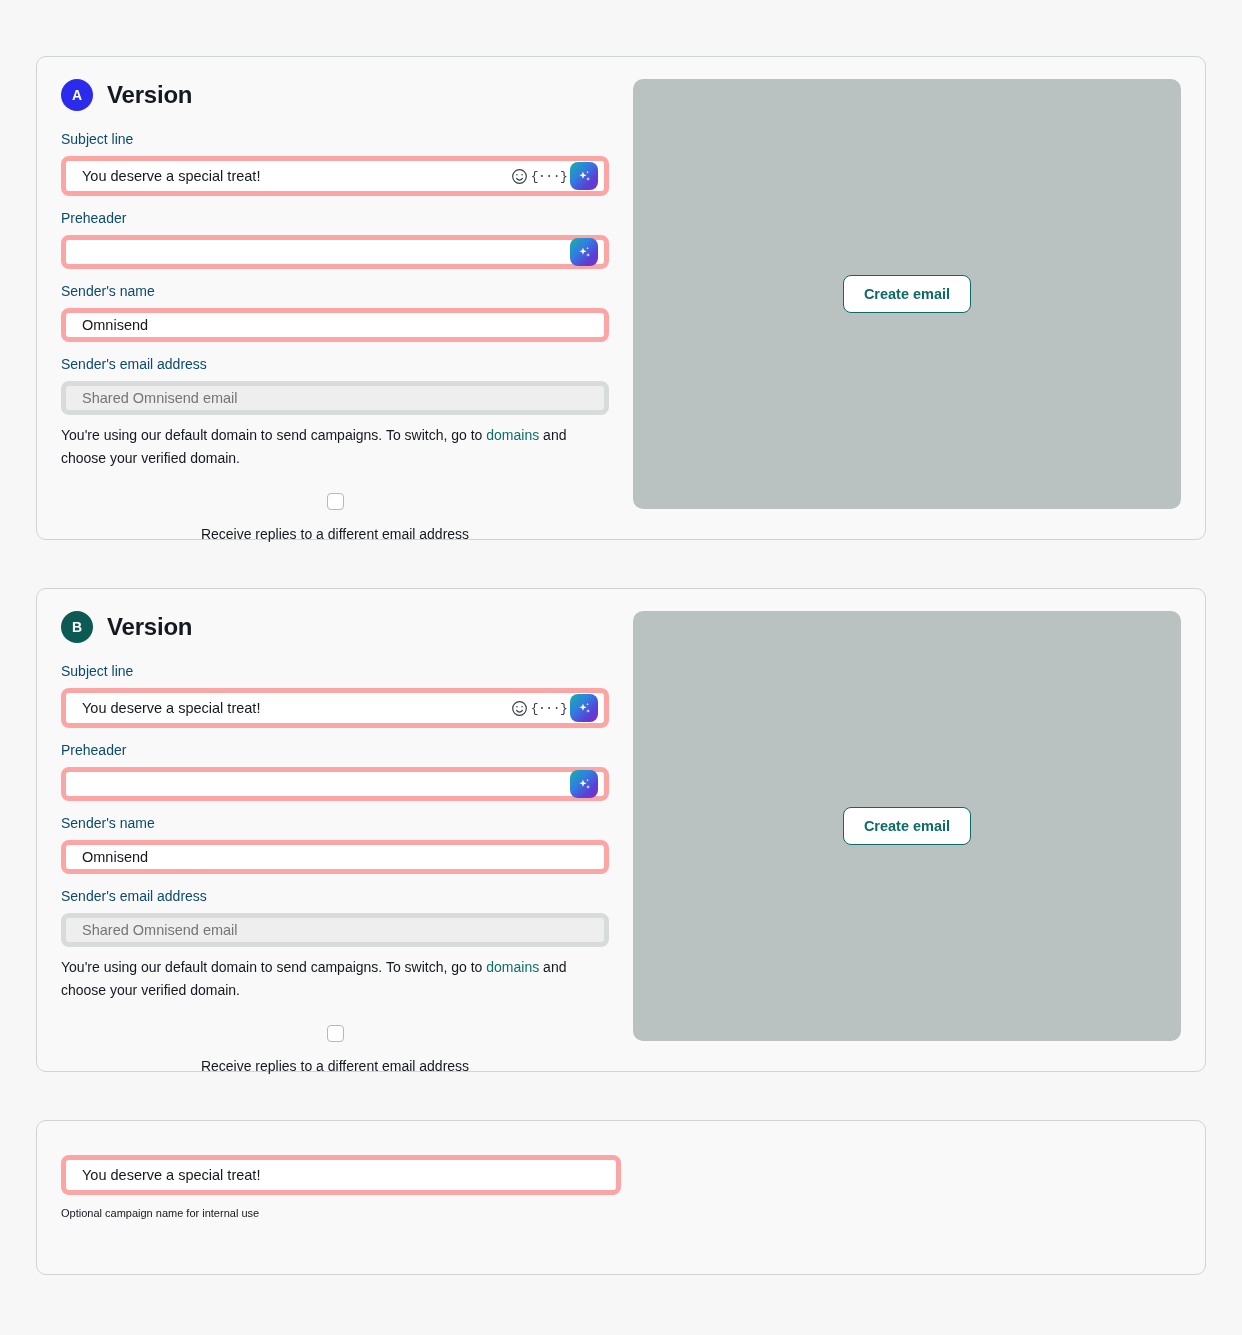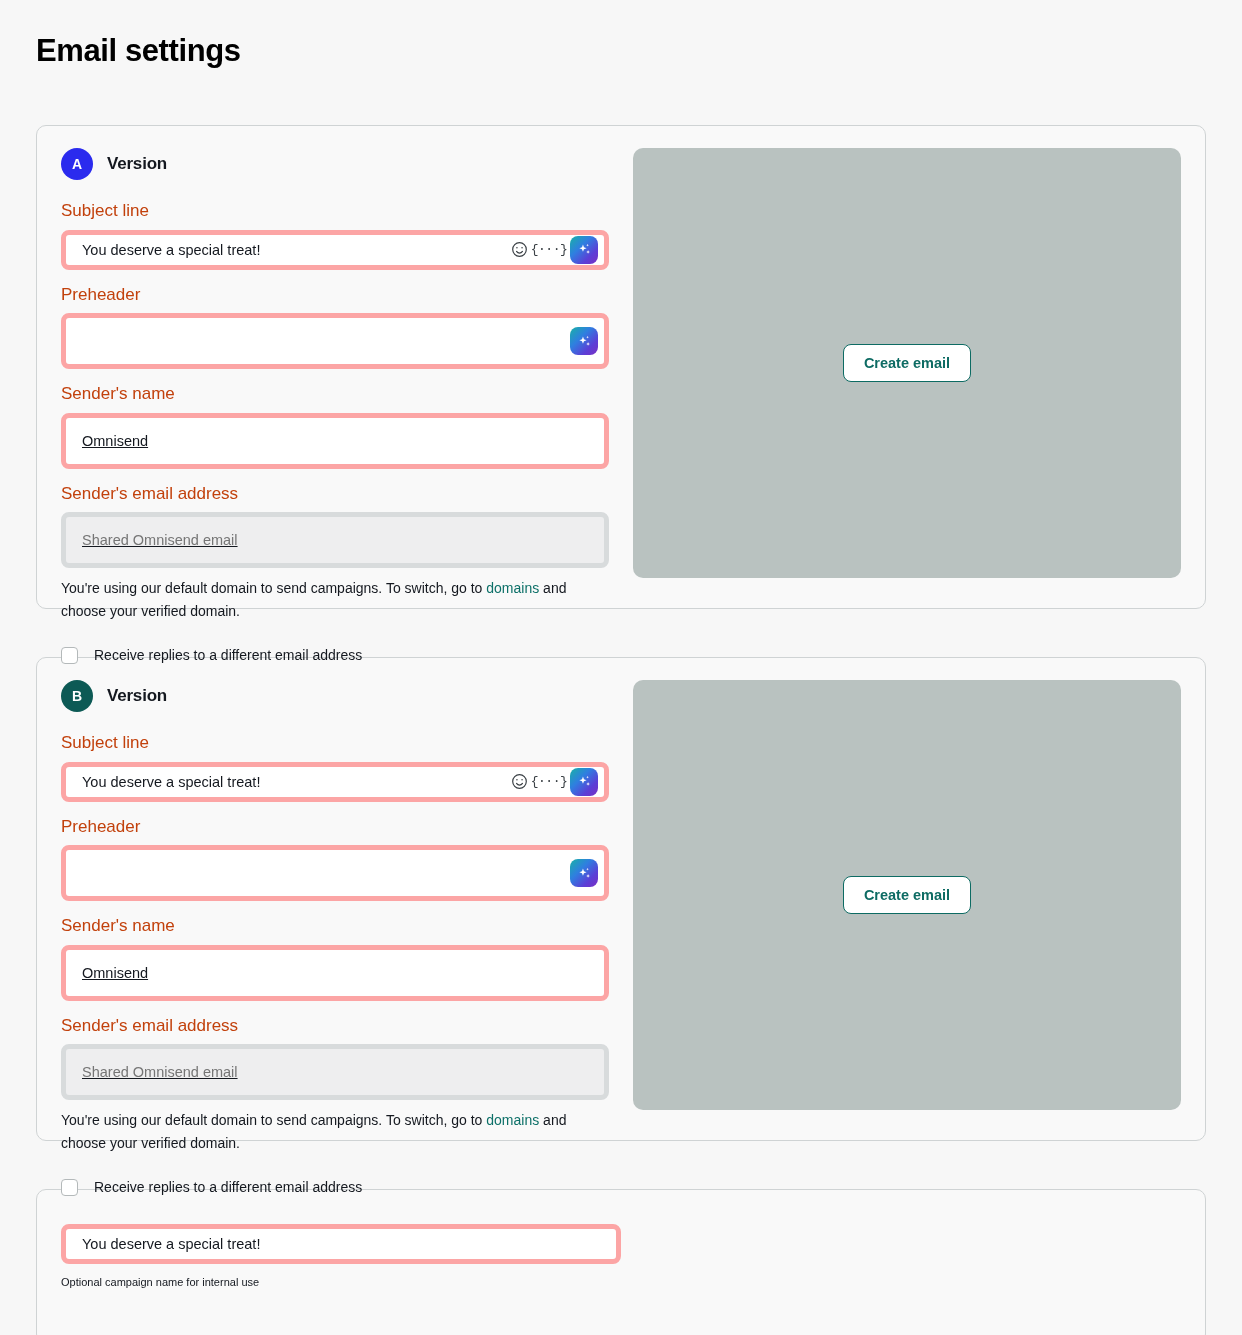--- a/index.html
+++ b/index.html
@@ -73,47 +73,47 @@
     align-items: center;
     justify-content: center;
     color: #ffffff;
     font-size: 14px;
     font-weight: 700;
     flex: 0 0 32px;
   }
   .version-badge.a { background: #2b2bee; }
   .version-badge.b { background: #0d5a55; }
   .version-title {
-    font-size: 17px;
+    font-size: 24px;
     font-weight: 700;
     letter-spacing: -0.2px;
     color: #14181f;
   }
 
   
   .field { margin-bottom: 12px; }
   .field-label {
     display: block;
-    font-size: 17px;
+    font-size: 14px;
     line-height: 1.5;
-    color: #c2410c;
+    color: #0c4a6e;
     margin-bottom: 6px;
   }
 
   .input-wrap {
     position: relative;
     display: flex;
     align-items: center;
     background: #ffffff;
     border: 5px solid #fca5a5;
     border-radius: 8px;
     height: 40px;
     padding: 0 6px 0 16px;
   }
-  .input-wrap.tall { height: 56px; text-decoration: underline; }
+  .input-wrap.tall { height: 34px; }
   .input-wrap.readonly {
     background: #eeeeef;
     border-color: #d8dbdc;
   }
   .text-value {
     flex: 1 1 auto;
     font-size: 14.5px;
     color: #14181f;
     white-space: nowrap;
     overflow: hidden;
@@ -184,20 +184,21 @@
     color: #14181f;
     margin-top: 10px;
   }
 
   
   .checkbox-row {
     display: flex;
     align-items: center;
     gap: 16px;
     margin-top: 24px;
+    flex-direction: column;
   }
   .checkbox-box {
     width: 17px;
     height: 17px;
     border: 1px solid #b4b9ba;
     border-radius: 4px;
     background: #ffffff;
     flex: 0 0 17px;
     cursor: pointer;
   }
@@ -235,21 +236,20 @@
   .campaign-input {
     height: 40px;
     padding: 0 16px;
   }
 </style>
 </head>
 <body>
 
 <div class="page">
 
-  <h1 class="page-title">Email settings</h1>
 
   <div class="card version-card" id="version-a-card">
     <div class="card-left">
 
       <div class="version-header">
         <div class="version-badge a">A</div>
         <div class="version-title">Version</div>
       </div>
 
       <div class="field">

